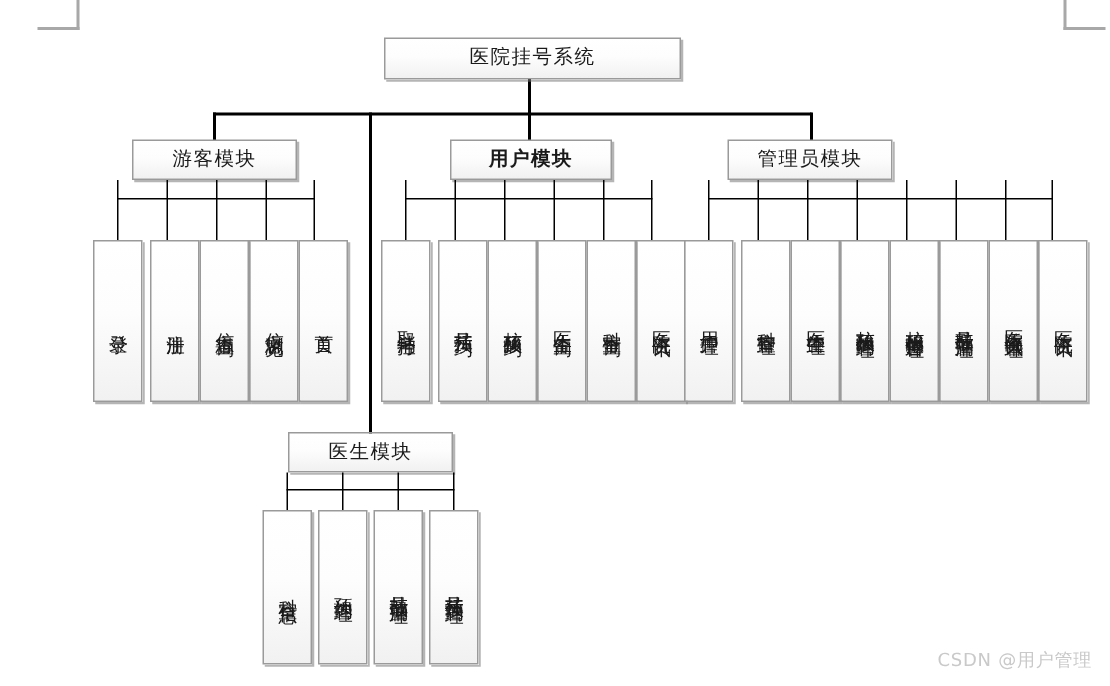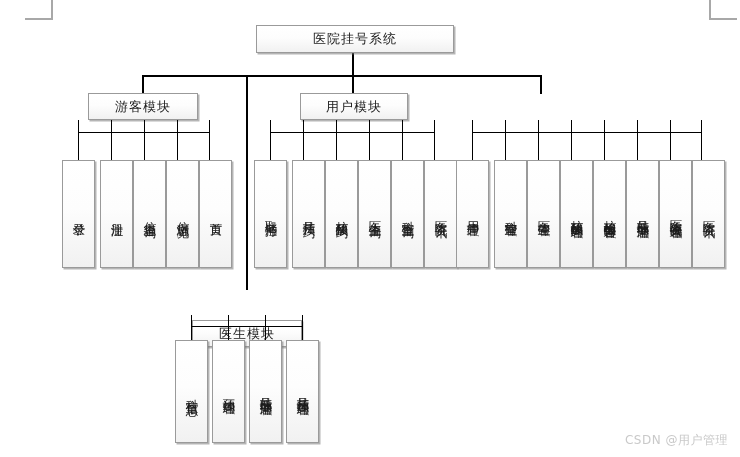--- a/index.html
+++ b/index.html
@@ -87,24 +87,25 @@
   <div class="line hline" style="left:142px; top:75px; width:399px; height:2px;"></div>
   <div class="line vline" style="left:142px; top:75px; width:2px; height:19px;"></div>
   <div class="line vline" style="left:352px; top:75px; width:2px; height:19px;"></div>
   <div class="line vline" style="left:540px; top:75px; width:2px; height:19px;"></div>
   <div class="line vline" style="left:246px; top:75px; width:2px; height:215px;"></div>
 
   <div class="node module" style="left:88px; top:93px; width:110px; height:27px;">游客模块</div>
 
   <div class="node module" style="left:256px; top:25px; width:198px; height:28px;">医院挂号系统</div>
 
-  <div class="node module" style="left:300px; top:93px; width:108px; height:27px;">用户模块</div>
+  <div class="node module" style="left:300px; top:93px; width:108px; height:27px;font-weight:bold;">用户模块</div>
 
+  <div class="node module" style="left:485px; top:93px; width:110px; height:27px;">管理员模块</div>
 
-  <div class="node module" style="left:192px; top:288px; width:110px; height:27px;margin-top:32px;">医生模块</div>
+  <div class="node module" style="left:192px; top:288px; width:110px; height:27px;">医生模块</div>
 
   <div class="line hline" style="left:78px; top:132px; width:132px; height:1px;"></div>
   <div class="line vline" style="left:78px; top:120px; width:1px; height:40px;"></div>
   <div class="line vline" style="left:209px; top:120px; width:1px; height:40px;"></div>
   <div class="line vline" style="left:111px; top:120px; width:1px; height:40px;"></div>
   <div class="line vline" style="left:144px; top:120px; width:1px; height:40px;"></div>
   <div class="line vline" style="left:177px; top:120px; width:1px; height:40px;"></div>
 
   <div class="node leaf" style="left:62px; top:160px; width:33px; height:108px;">登录</div>
   <div class="node leaf" style="left:100px; top:160px; width:33px; height:108px;">注册</div>

